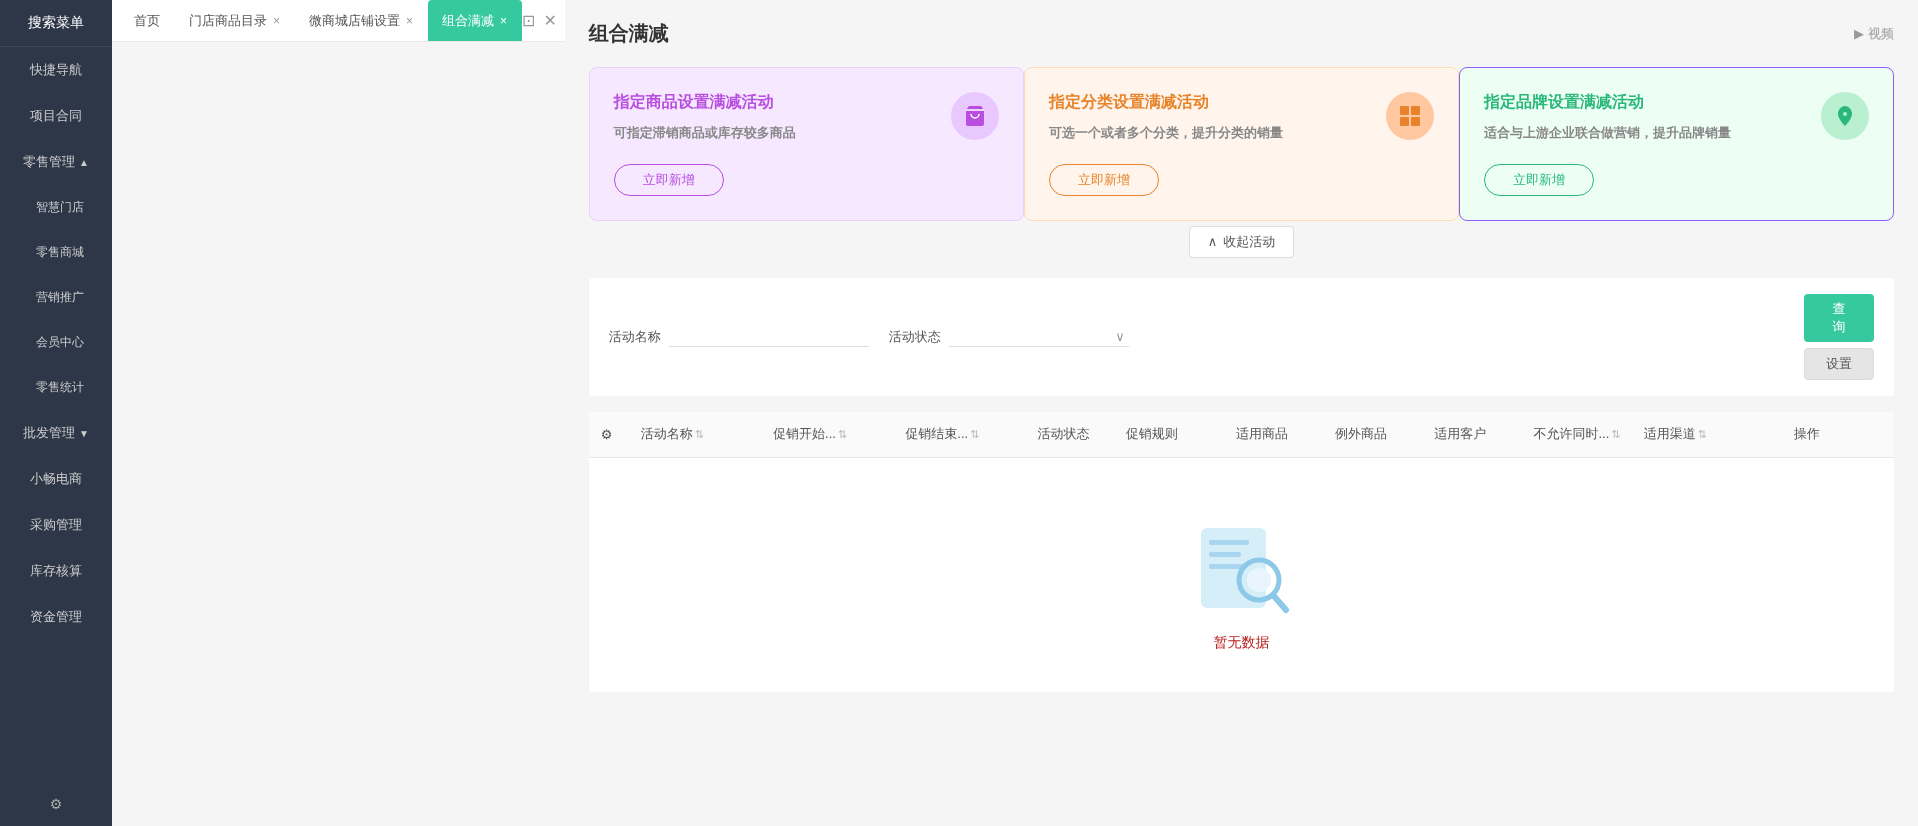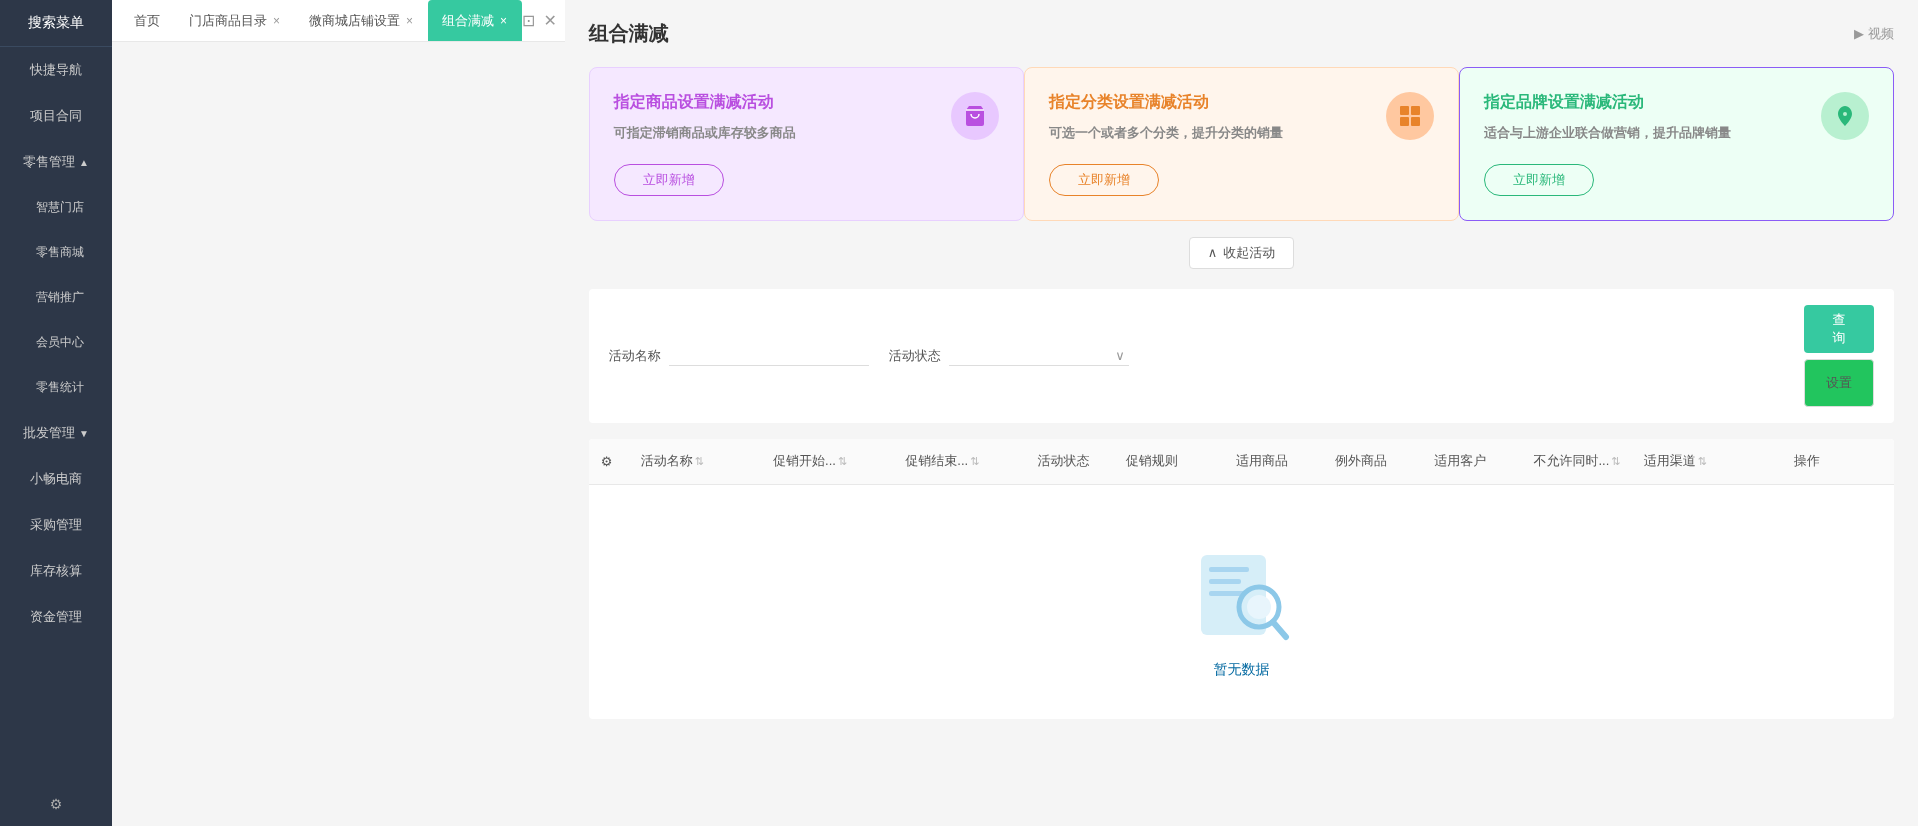--- a/index.html
+++ b/index.html
@@ -122,21 +122,21 @@
       gap: 4px;
       color: #999;
       font-size: 13px;
       cursor: pointer;
     }
 
     
     .cards-row {
       display: grid;
       grid-template-columns: repeat(3, 1fr);
-      margin-bottom: 16px;
+      margin-bottom: 5px;
     }
     .card {
       border-radius: 8px;
       padding: 24px;
       position: relative;
       min-height: 140px;
     }
     .card-purple { background: #f5e8ff; border: 1px solid #e8d0ff; }
     .card-orange { background: #fff5ec; border: 1px solid #ffd9b8; }
     .card-green { background: #edfff5; border: 1px solid #8b5cf6; }
@@ -250,25 +250,25 @@
       background: #36c9a0;
       color: #fff;
       border: none;
       border-radius: 4px;
       padding: 6px 24px;
       font-size: 13px;
       cursor: pointer;
       width: 70px;
     }
     .btn-setting {
-      background: #22c55e;
+      background: #e5e5e5;
       color: #555;
       border: 1px solid #ddd;
       border-radius: 4px;
-      padding: 14px 20px;
+      padding: 6px 20px;
       font-size: 13px;
       cursor: pointer;
       width: 70px;
     }
 
     
     .table-wrap {
       background: #fff;
       border-radius: 4px;
       overflow: hidden;
@@ -312,21 +312,21 @@
       align-items: center;
       justify-content: center;
       padding: 60px 0 40px;
     }
     .empty-icon {
       width: 120px;
       height: 100px;
       margin-bottom: 16px;
     }
     .empty-text {
-      color: #0369a1;
+      color: #b91c1c;
       font-size: 14px;
     }
   </style>
 </head>
 <body>
 
 <div class="sidebar">
   <div class="sidebar-search">搜索菜单</div>
 
   <div class="sidebar-item">

